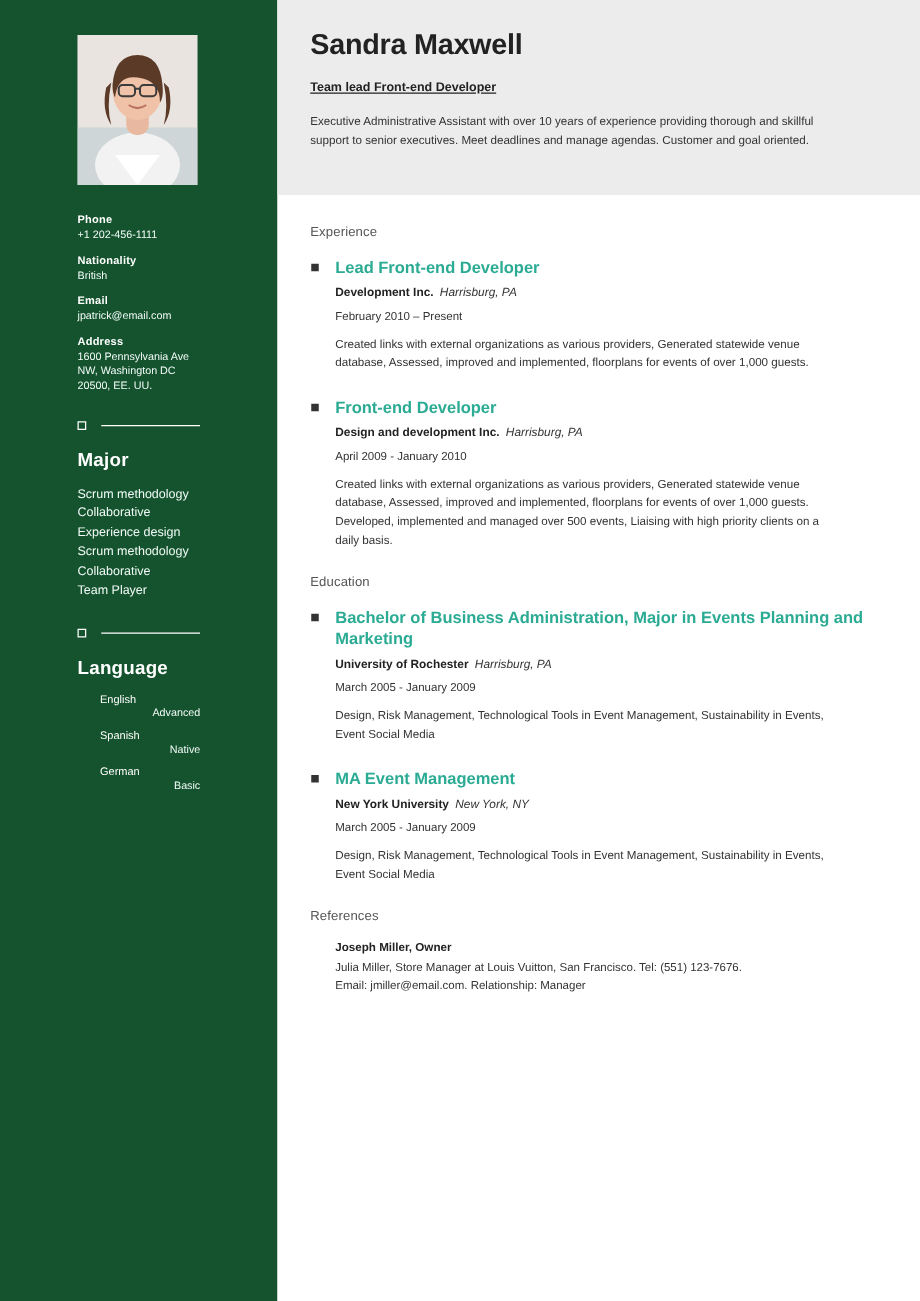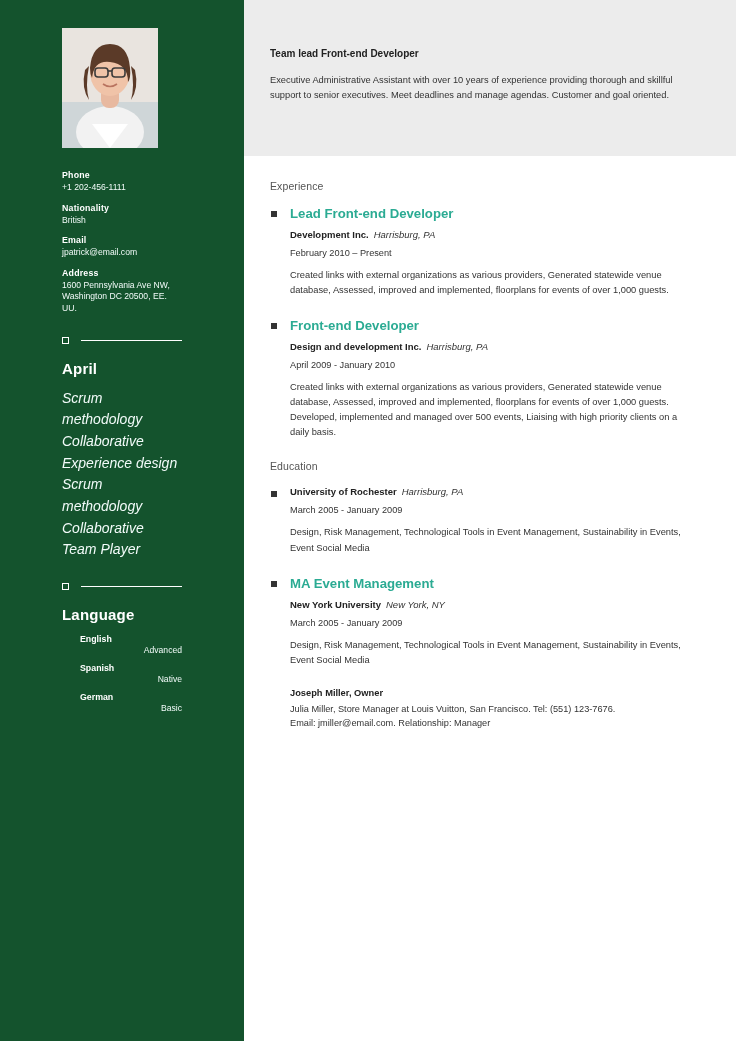--- a/index.html
+++ b/index.html
@@ -71,29 +71,28 @@
     margin-left: 12px;
   }
 
   .side-head {
     font-size: 15px;
     font-weight: bold;
     letter-spacing: 0.2px;
     margin-bottom: 11px;
   }
   .skill-item {
-    font-size: 14px;
+    font-size: 10px;
     line-height: 1.55;
     color: #f2fbf9;
-    font-style: italic;
   }
 
   .lang-name {
     font-size: 8.8px;
-    font-weight: bold;
+    font-weight: normal;
     margin-top: 8px;
     padding-left: 18px;
   }
   .lang-level {
     font-size: 8.6px;
     color: #f2fbf9;
     margin-top: 1px;
     text-align: right;
   }
   .lang-block:first-child .lang-name { margin-top: 0; }
@@ -112,21 +111,22 @@
   .name {
     font-size: 23px;
     font-weight: bold;
     color: #222222;
     letter-spacing: -0.2px;
   }
   .role {
     font-size: 10px;
     font-weight: bold;
     color: #222222;
-    margin-top: 26px;
+    margin-top: 16px;
+    text-decoration: underline;
   }
   .summary {
     font-size: 9.3px;
     color: #333333;
     line-height: 1.65;
     margin-top: 14px;
     max-width: 410px;
   }
 
   .body { padding: 18px 30px 0 26px; }
@@ -222,21 +222,21 @@
         <div class="c-value">jpatrick@email.com</div>
         <div class="c-label">Address</div>
         <div class="c-value">1600 Pennsylvania Ave NW, Washington DC 20500, EE. UU.</div>
       </div>
 
       <div class="divider">
         <span class="sq"></span>
         <span class="line"></span>
       </div>
 
-      <div class="side-head">April</div>
+      <div class="side-head">Major</div>
       <div>
         <div class="skill-item">Scrum methodology</div>
         <div class="skill-item">Collaborative</div>
         <div class="skill-item">Experience design</div>
         <div class="skill-item">Scrum methodology</div>
         <div class="skill-item">Collaborative</div>
         <div class="skill-item">Team Player</div>
       </div>
 
       <div class="divider">
@@ -259,20 +259,21 @@
           <div class="lang-level">Basic</div>
         </div>
       </div>
 
     </div>
   </aside>
 
   <main class="main">
 
     <div class="header">
+      <div class="name">Sandra Maxwell</div>
       <div class="role">Team lead Front-end Developer</div>
       <div class="summary">Executive Administrative Assistant with over 10 years of experience providing thorough and skillful support to senior executives. Meet deadlines and manage agendas. Customer and goal oriented.</div>
     </div>
 
     <div class="body">
 
       <div class="section-title">Experience</div>
 
       <div class="entry">
         <span class="bullet"></span>
@@ -291,37 +292,39 @@
           <b>Design and development Inc.</b><i>Harrisburg, PA</i>
         </div>
         <div class="entry-date">April 2009 - January 2010</div>
         <div class="entry-desc">Created links with external organizations as various providers, Generated statewide venue database, Assessed, improved and implemented, floorplans for events of over 1,000 guests. Developed, implemented and managed over 500 events, Liaising with high priority clients on a daily basis.</div>
       </div>
 
       <div class="section-title tight">Education</div>
 
       <div class="entry">
         <span class="bullet"></span>
+        <div class="entry-title">Bachelor of Business Administration, Major in Events Planning and Marketing</div>
         <div class="entry-org">
           <b>University of Rochester</b><i>Harrisburg, PA</i>
         </div>
         <div class="entry-date">March 2005 - January 2009</div>
         <div class="entry-desc">Design, Risk Management, Technological Tools in Event Management, Sustainability in Events, Event Social Media</div>
       </div>
 
       <div class="entry">
         <span class="bullet"></span>
         <div class="entry-title">MA Event Management</div>
         <div class="entry-org">
           <b>New York University</b><i>New York, NY</i>
         </div>
         <div class="entry-date">March 2005 - January 2009</div>
         <div class="entry-desc">Design, Risk Management, Technological Tools in Event Management, Sustainability in Events, Event Social Media</div>
       </div>
 
+      <div class="section-title tight">References</div>
 
       <div class="ref-block">
         <div class="ref-name">Joseph Miller, Owner</div>
         <div class="ref-line">Julia Miller, Store Manager at Louis Vuitton, San Francisco. Tel: (551) 123-7676.</div>
         <div class="ref-line">Email: jmiller@email.com. Relationship: Manager</div>
       </div>
 
     </div>
   </main>
 </div>

